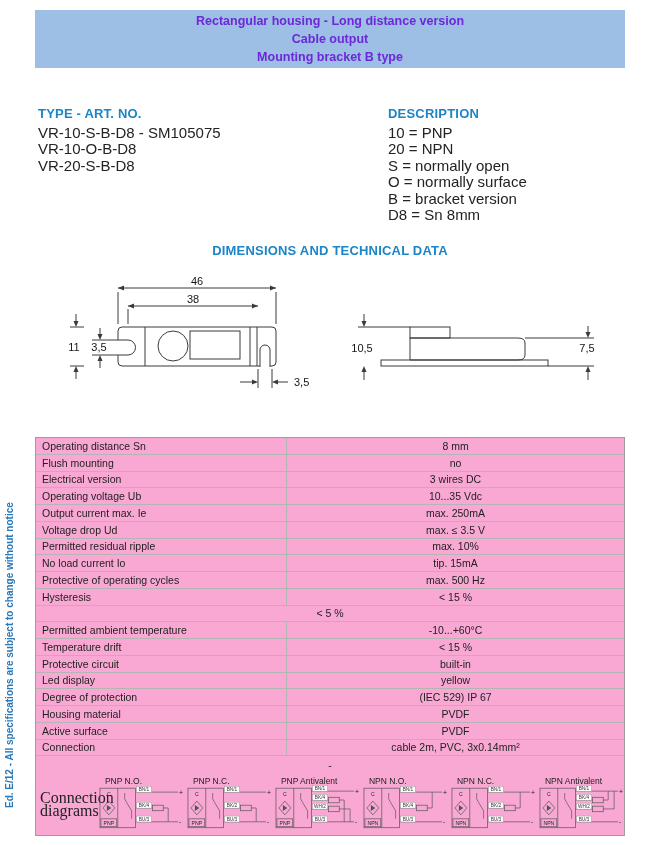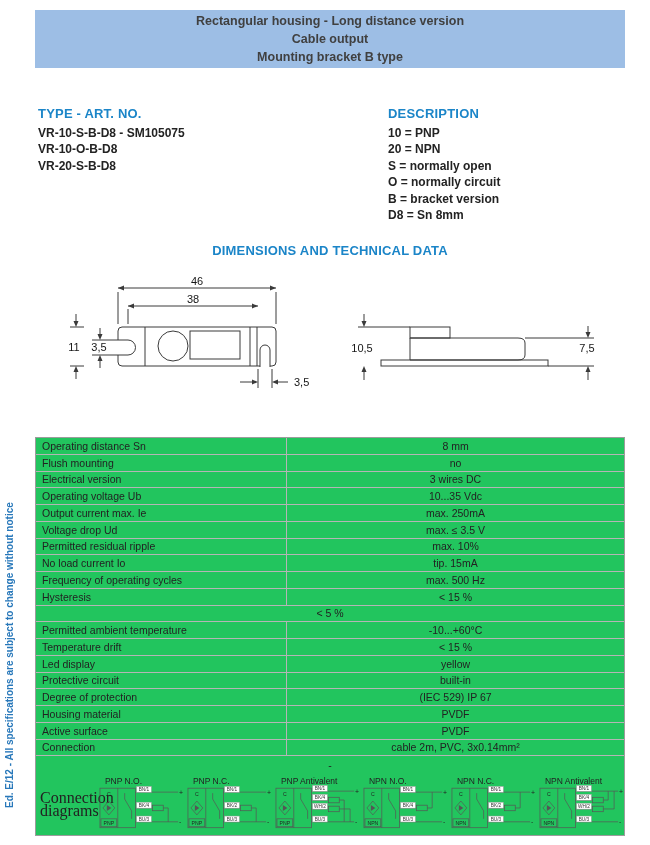--- a/index.html
+++ b/index.html
@@ -2,40 +2,40 @@
 <html><head>
 <meta charset="utf-8">
 <style>
   html,body{margin:0;padding:0;background:#fff;}
   body{font-family:"Liberation Sans","DejaVu Sans",sans-serif;color:#1c1c1c;}
   #page{position:relative;width:650px;height:845px;background:#fff;overflow:hidden;}
 
   
   .hdr{position:absolute;left:35px;top:10px;width:590px;height:58px;background:#9dbee5;
        display:flex;flex-direction:column;justify-content:center;align-items:center;gap:1px;}
-  .hdr div{font-size:12.5px;font-weight:bold;color:#404040;line-height:17px;}
+  .hdr div{font-size:12.5px;font-weight:bold;color:#6d28d9;line-height:17px;}
 
   
   .sect{position:absolute;top:80px;}
   #type-sect{left:38px;} #desc-sect{left:388px;}
   .sect .h{font-size:13px;font-weight:bold;color:#1b85c8;margin-bottom:4px;letter-spacing:.2px;margin-top:26px;}
-  .sect .it{font-size:12px;font-weight:bold;color:#232323;line-height:16.4px;}
+  .sect .it{font-size:15px;font-weight:normal;color:#232323;line-height:16.4px;}
 
   .dimhead{position:absolute;left:35px;top:243px;width:590px;text-align:center;
            font-size:13px;font-weight:bold;color:#1b85c8;letter-spacing:.2px;}
 
   
   .drw{position:absolute;}
   #drw-top{left:58px;top:276px;}
   #drw-side{left:338px;top:276px;}
   svg text{font-family:"Liberation Sans","DejaVu Sans",sans-serif;}
   .dimtxt{font-size:11px;fill:#161616;}
 
   
-  #spec-table{position:absolute;left:35px;top:437px;width:590px;border:1px solid #9c9c9c;box-sizing:border-box;background:#22c55e;}
+  #spec-table{position:absolute;left:35px;top:437px;width:590px;border:1px solid #9c9c9c;box-sizing:border-box;background:#f9a8d4;}
   .spec-row{display:flex;height:16.75px;box-sizing:border-box;border-bottom:1px solid #b5b5b5;}
   .spec-row:last-of-type{border-bottom:none;}
   .spec-label{width:251px;box-sizing:border-box;border-right:1px solid #b5b5b5;
               padding-left:6px;font-size:10.5px;display:flex;align-items:center;color:#222;}
   .spec-value{flex:1;font-size:10.5px;display:flex;align-items:center;justify-content:center;color:#222;}
 
   
   #diag-row{display:flex;height:62px;box-sizing:border-box;}
   #diag-label{width:57px;padding-left:4px;font-size:16px;color:#222;display:flex;align-items:center;line-height:13px;font-family:Liberation Serif, serif;}
   #diag-strip{flex:1;display:flex;align-items:center;text-align:center;}
@@ -70,21 +70,21 @@
         <div class="it">VR-20-S-B-D8</div>
       </div>
   </div>
 
   <div class="sect" id="desc-sect">
     <div class="h">DESCRIPTION</div>
     <div id="desc-list">
         <div class="it">10 = PNP</div>
         <div class="it">20 = NPN</div>
         <div class="it">S = normally open</div>
-        <div class="it">O = normally circuit</div>
+        <div class="it">O = normally surface</div>
         <div class="it">B = bracket version</div>
         <div class="it">D8 = Sn 8mm</div>
       </div>
   </div>
 
   <div class="dimhead">DIMENSIONS AND TECHNICAL DATA</div>
 
   <svg id="drw-top" class="drw" width="292" height="140" viewBox="0 0 292 140">
     <g stroke="#3a3a3a" stroke-width="1" fill="none">
 
@@ -188,45 +188,45 @@
         </div>
         <div class="spec-row">
           <div class="spec-label">Permitted residual ripple</div>
           <div class="spec-value">max. 10%</div>
         </div>
         <div class="spec-row">
           <div class="spec-label">No load current Io</div>
           <div class="spec-value">tip. 15mA</div>
         </div>
         <div class="spec-row">
-          <div class="spec-label">Frequency of operating cycles</div>
+          <div class="spec-label">Protective of operating cycles</div>
           <div class="spec-value">max. 500 Hz</div>
         </div>
         <div class="spec-row">
           <div class="spec-label">Hysteresis</div>
           <div class="spec-value">&lt; 15 %</div>
         </div>
         <div class="spec-row">
           <div class="spec-value">&lt; 5 %</div>
         </div>
         <div class="spec-row">
           <div class="spec-label">Permitted ambient temperature</div>
           <div class="spec-value">-10...+60°C</div>
         </div>
         <div class="spec-row">
           <div class="spec-label">Temperature drift</div>
           <div class="spec-value">&lt; 15 %</div>
         </div>
         <div class="spec-row">
+          <div class="spec-label">Protective circuit</div>
+          <div class="spec-value">built-in</div>
+        </div>
+        <div class="spec-row">
           <div class="spec-label">Led display</div>
           <div class="spec-value">yellow</div>
-        </div>
-        <div class="spec-row">
-          <div class="spec-label">Protective circuit</div>
-          <div class="spec-value">built-in</div>
         </div>
         <div class="spec-row">
           <div class="spec-label">Degree of protection</div>
           <div class="spec-value">(IEC 529) IP 67</div>
         </div>
         <div class="spec-row">
           <div class="spec-label">Housing material</div>
           <div class="spec-value">PVDF</div>
         </div>
         <div class="spec-row">

